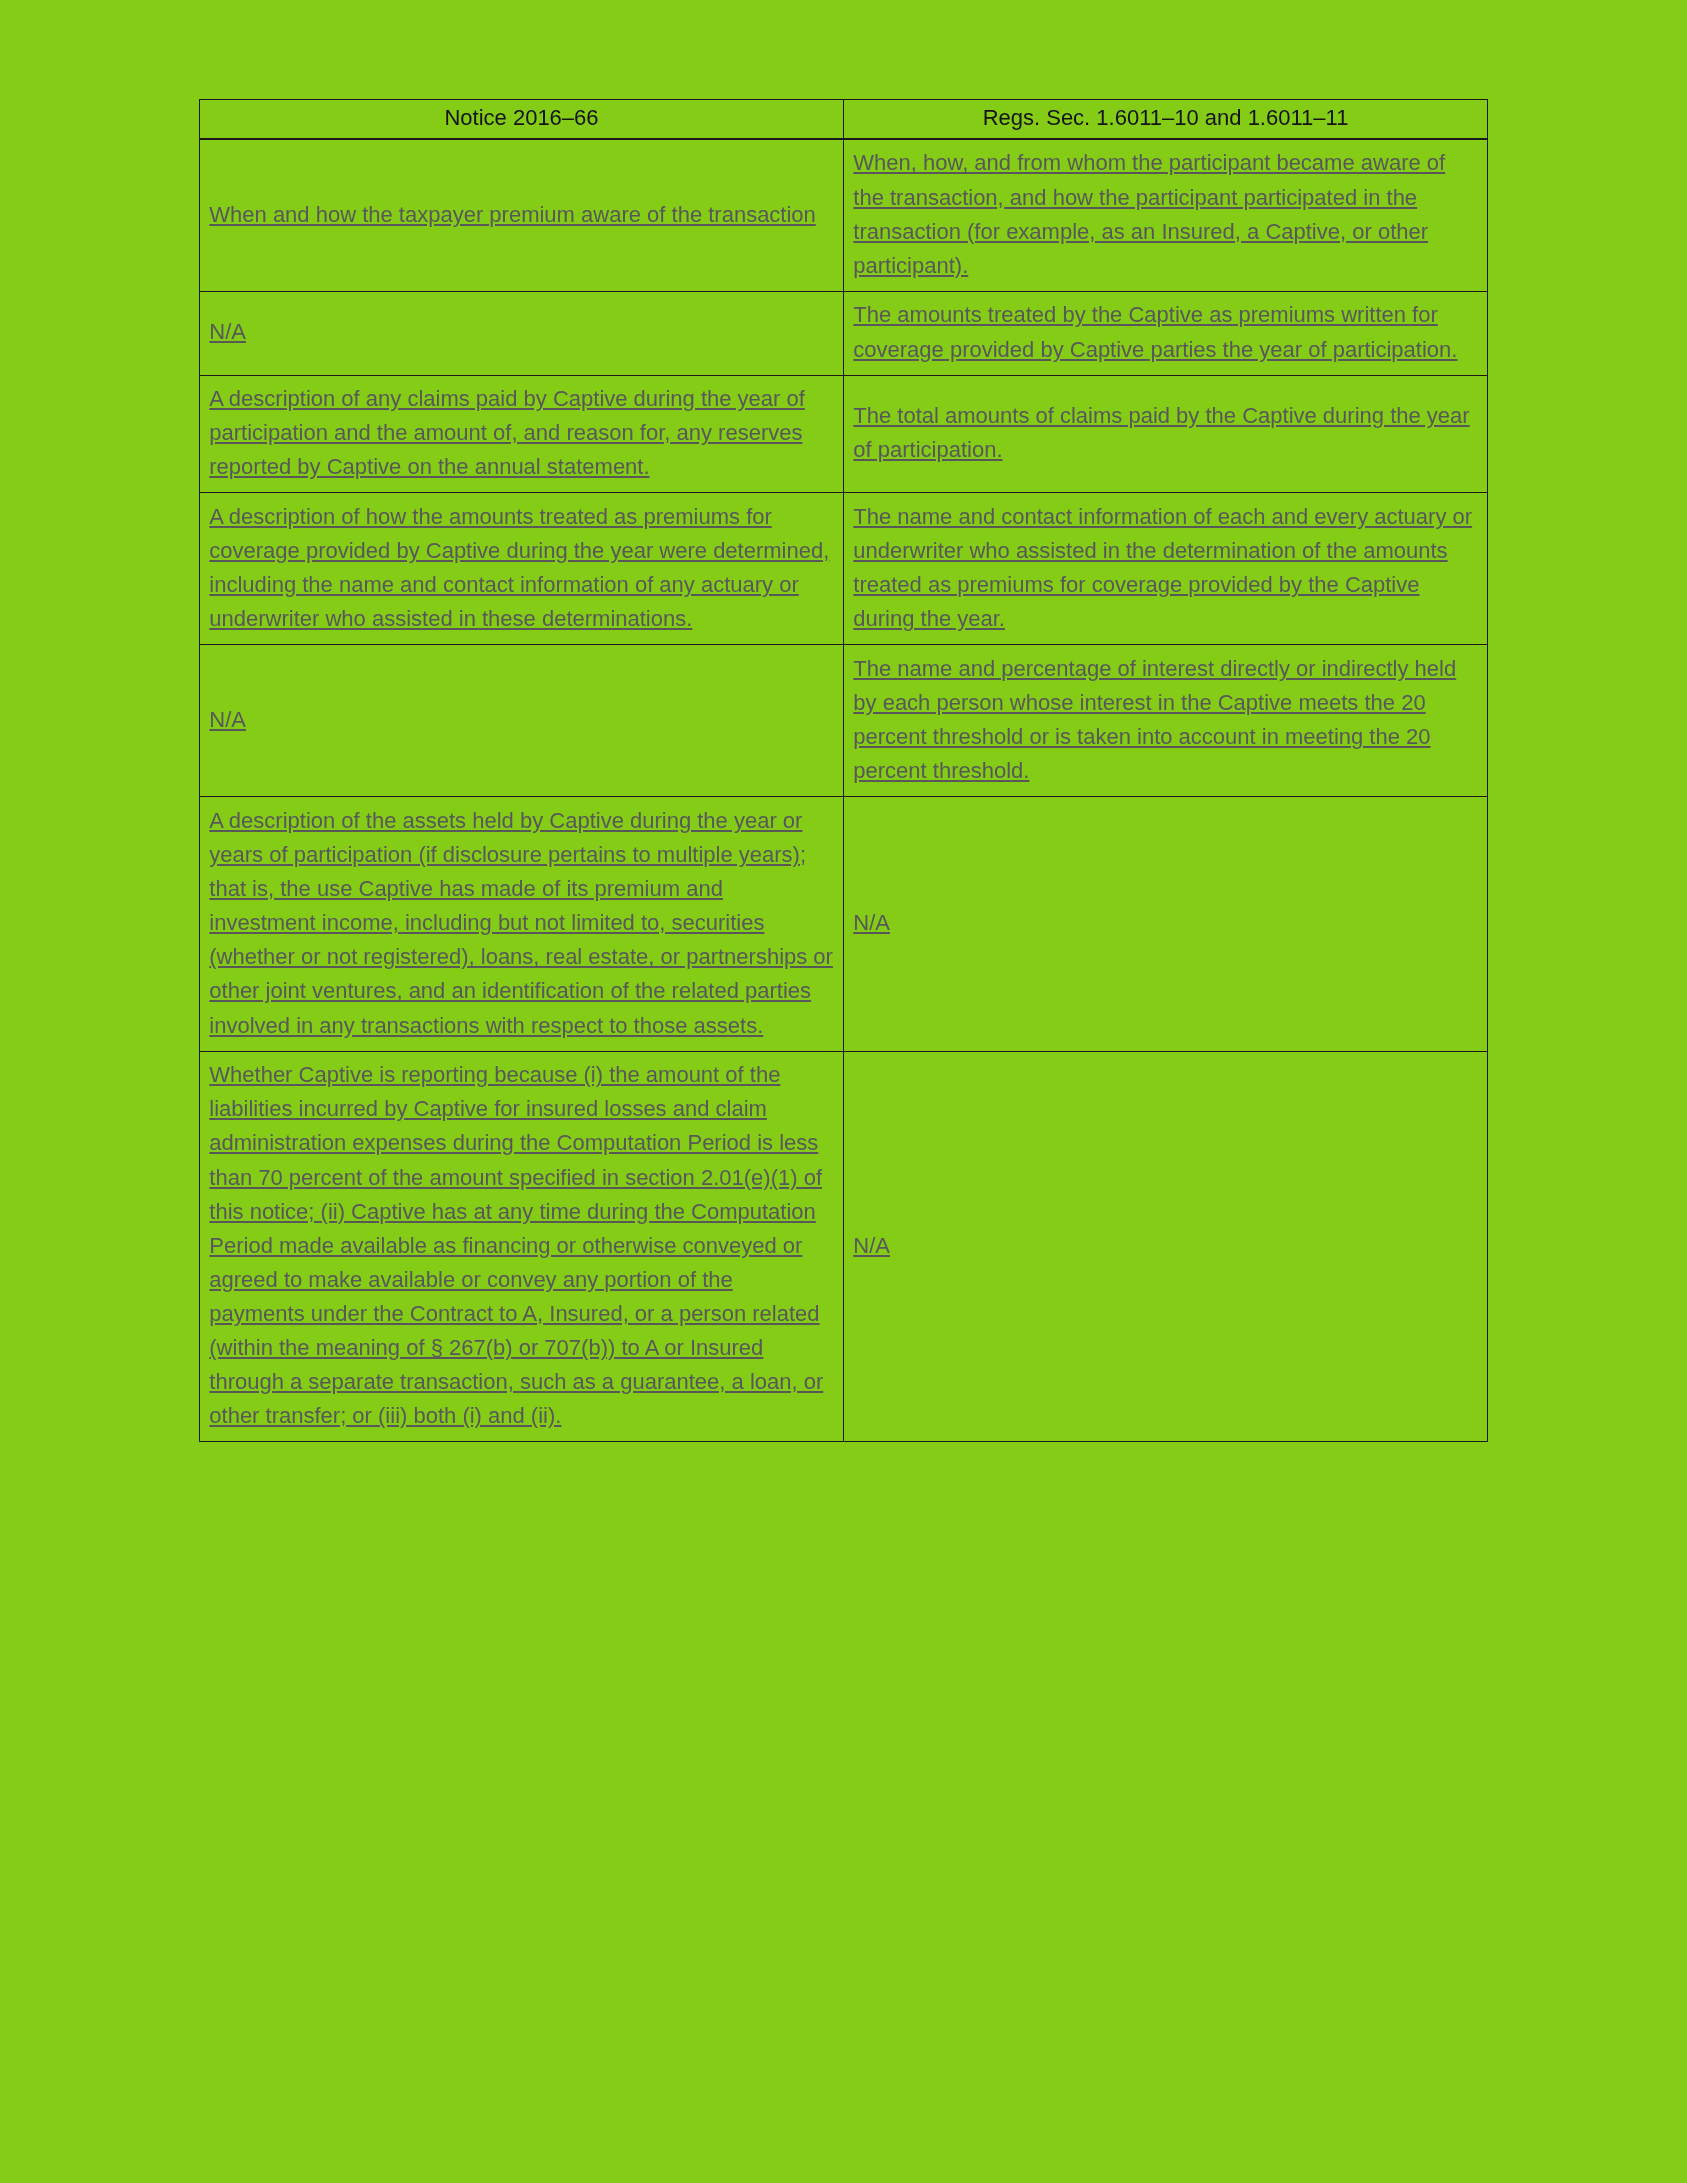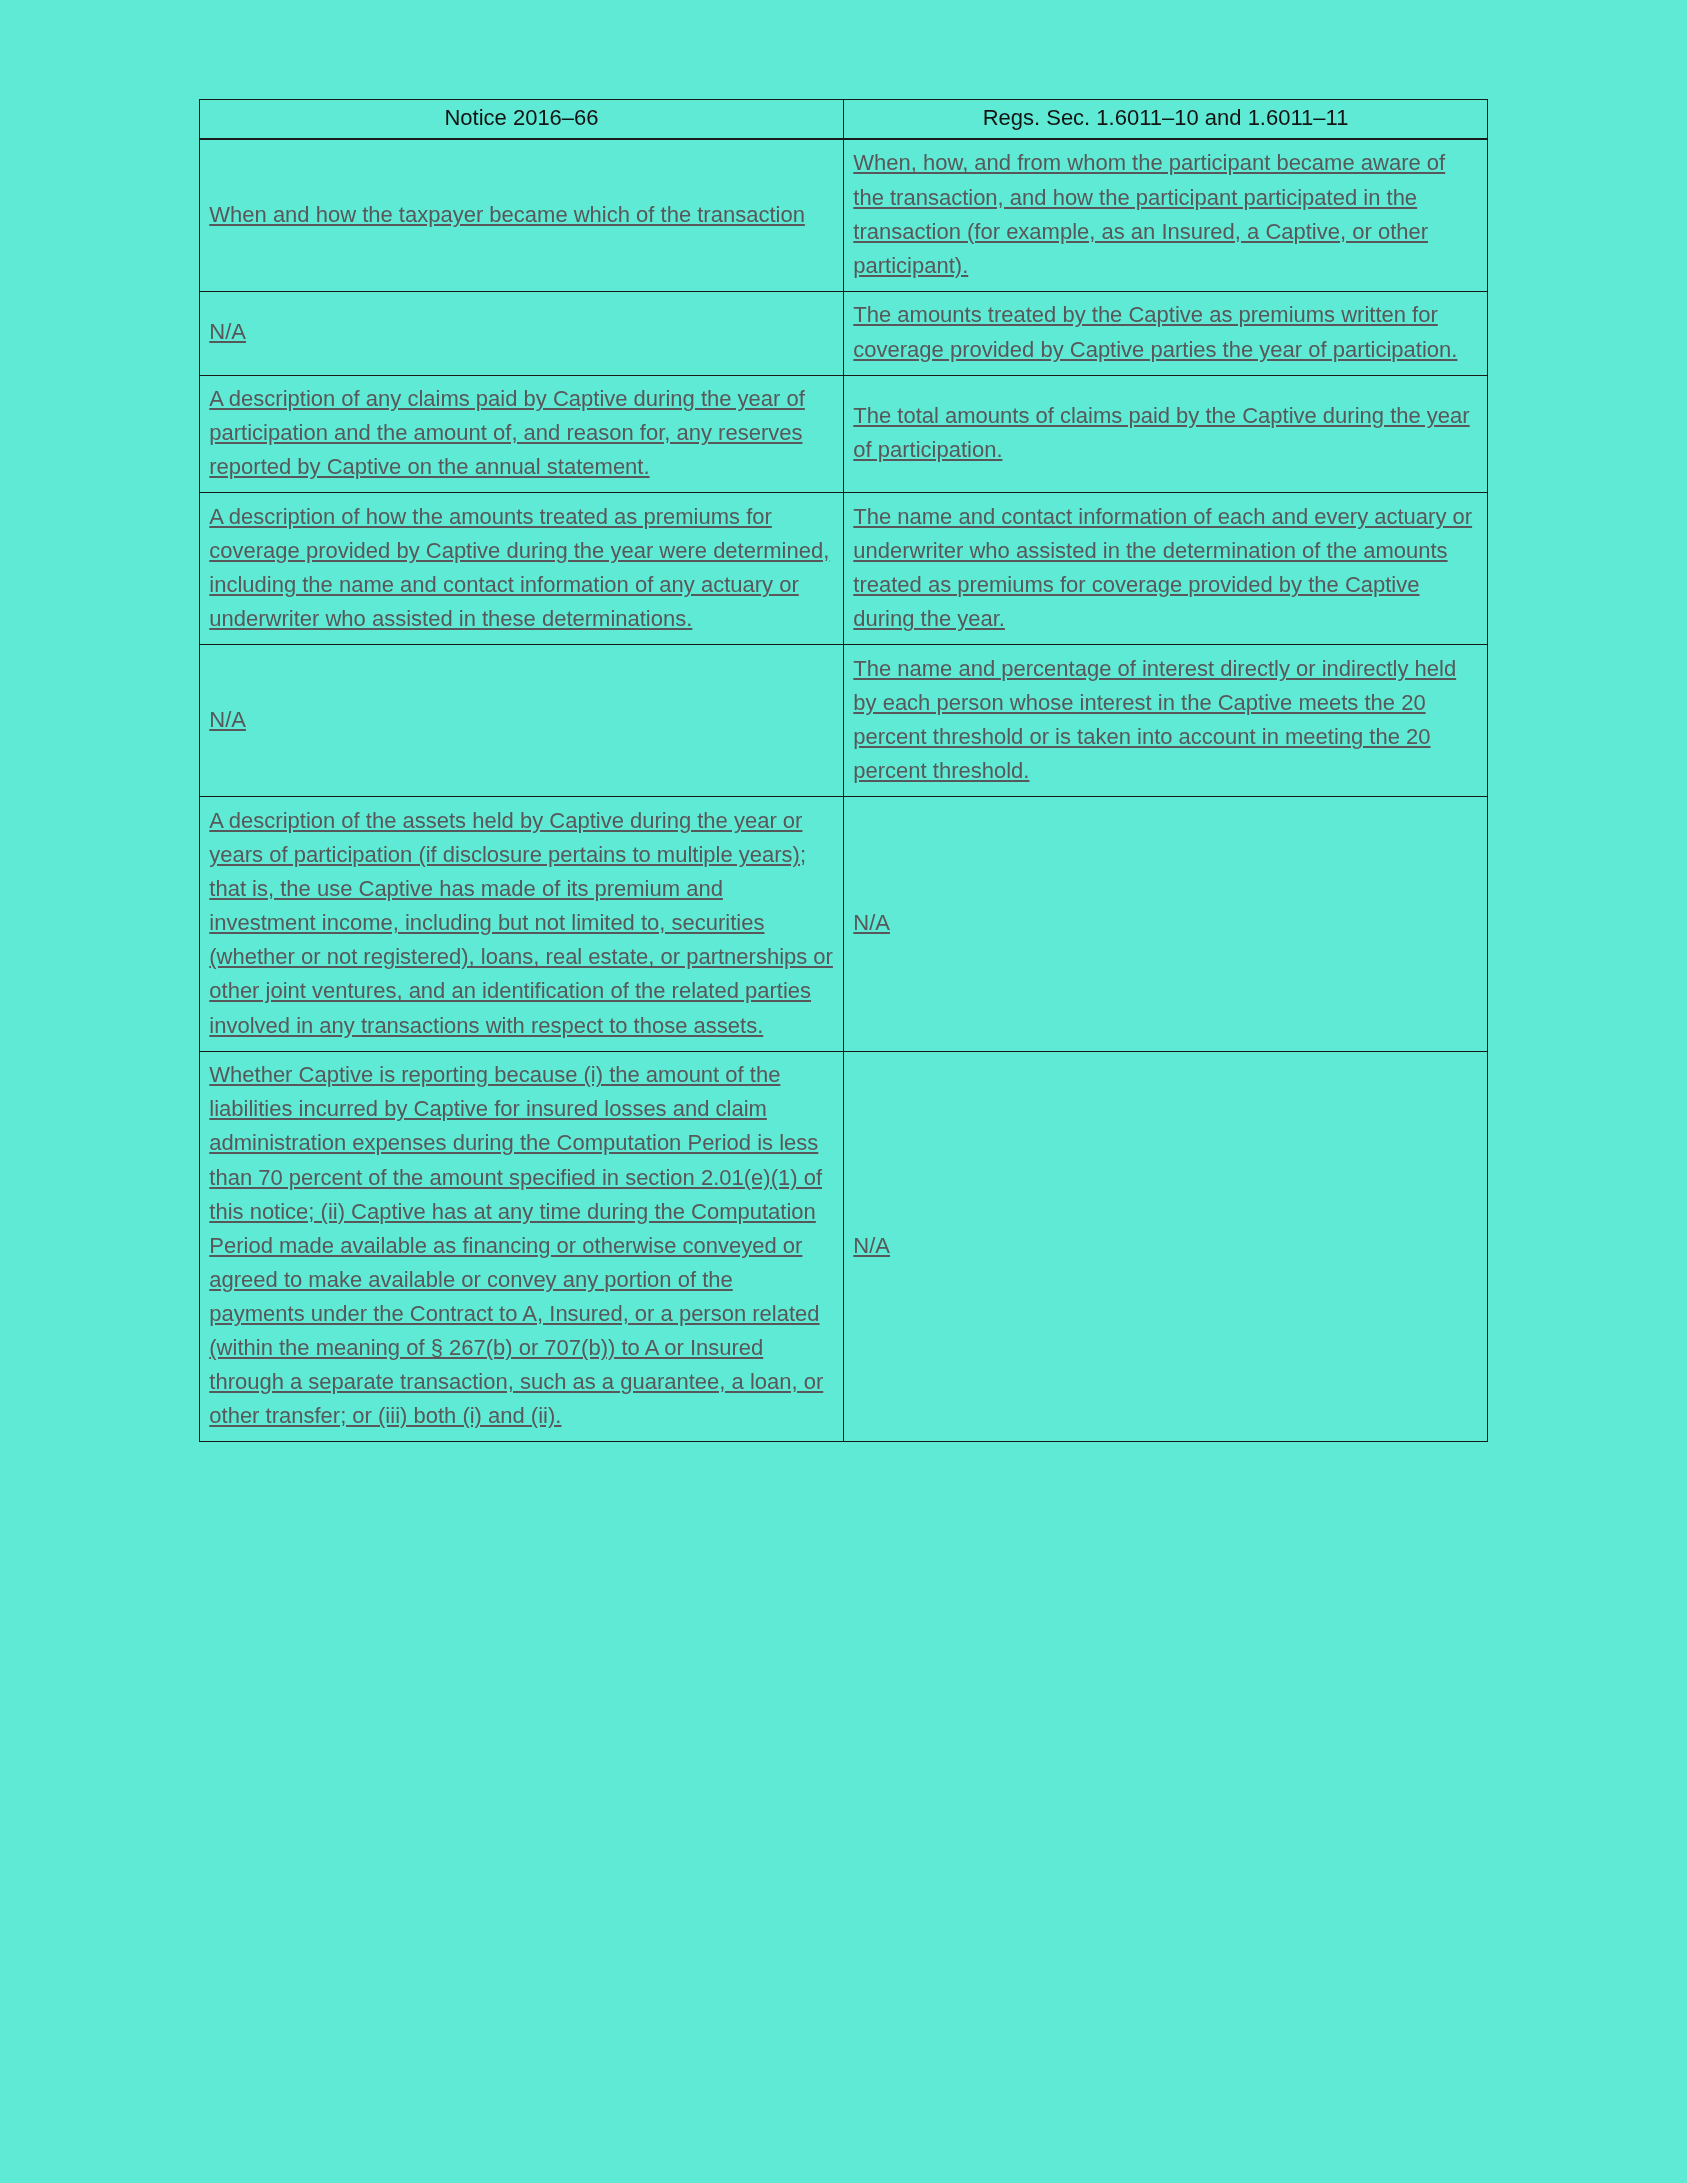--- a/index.html
+++ b/index.html
@@ -13,21 +13,21 @@
     height: 2183px;
     font-family: "Liberation Sans", "DejaVu Sans", sans-serif;
     color: #58585a;
     -webkit-font-smoothing: antialiased;
   }
 
   .page {
     position: relative;
     width: 1687px;
     height: 2183px;
-    background: #5eead4;
+    background: #84cc16;
     box-sizing: border-box;
   }
 
   .table-wrap {
     position: absolute;
     left: 199px;
     top: 99px;
     width: 1288px;
   }
 
@@ -95,21 +95,21 @@
       <thead>
         <tr>
           <th>Notice 2016–66</th>
           <th>Regs. Sec. 1.6011–10 and 1.6011–11</th>
         </tr>
       </thead>
       <tbody>
 
         <tr>
           <td class="vmid">
-            <span class="cell-text">When and how the taxpayer became which of the transaction</span>
+            <span class="cell-text">When and how the taxpayer premium aware of the transaction</span>
           </td>
           <td class="vmid">
             <span class="cell-text">When, how, and from whom the participant became aware of the transaction, and how the participant participated in the transaction (for example, as an Insured, a Captive, or other participant).</span>
           </td>
         </tr>
 
 
         <tr>
           <td class="vmid na">
             <span class="cell-text">N/A</span>

